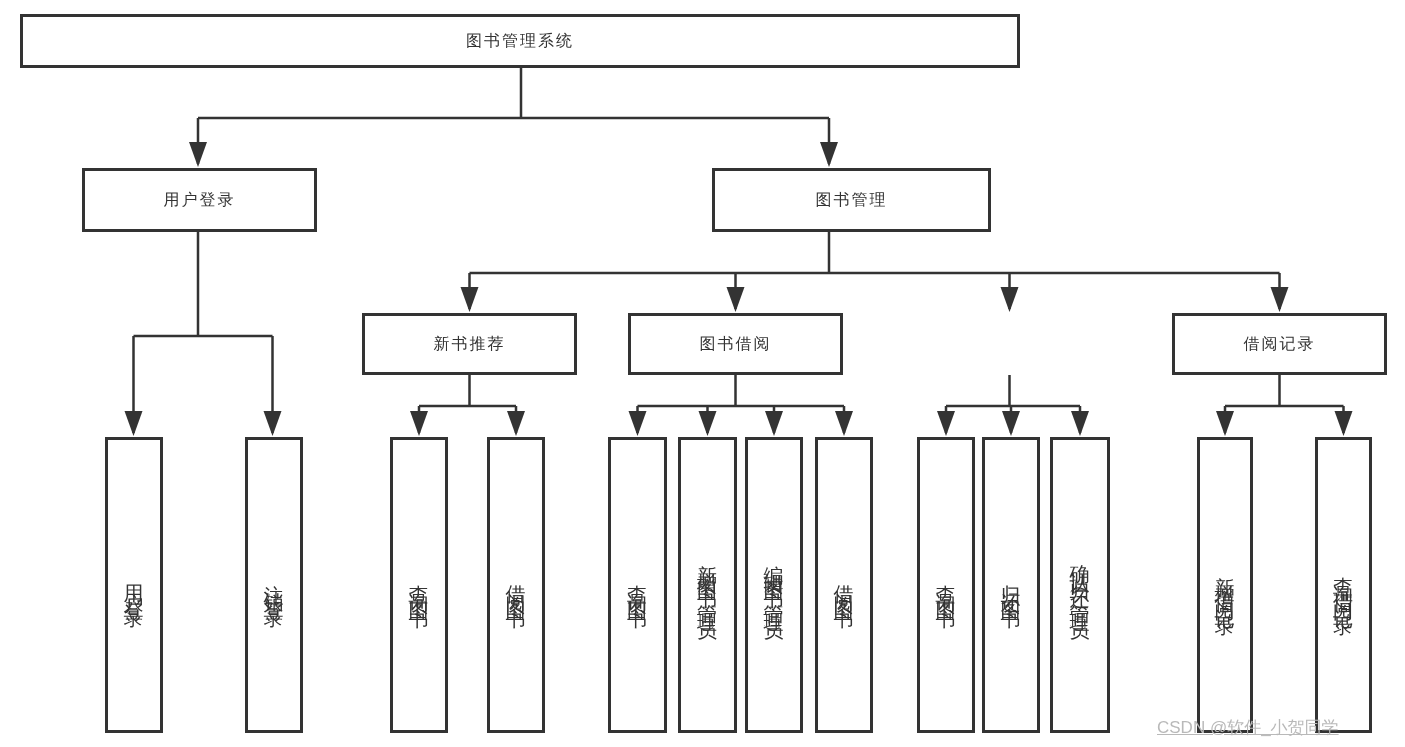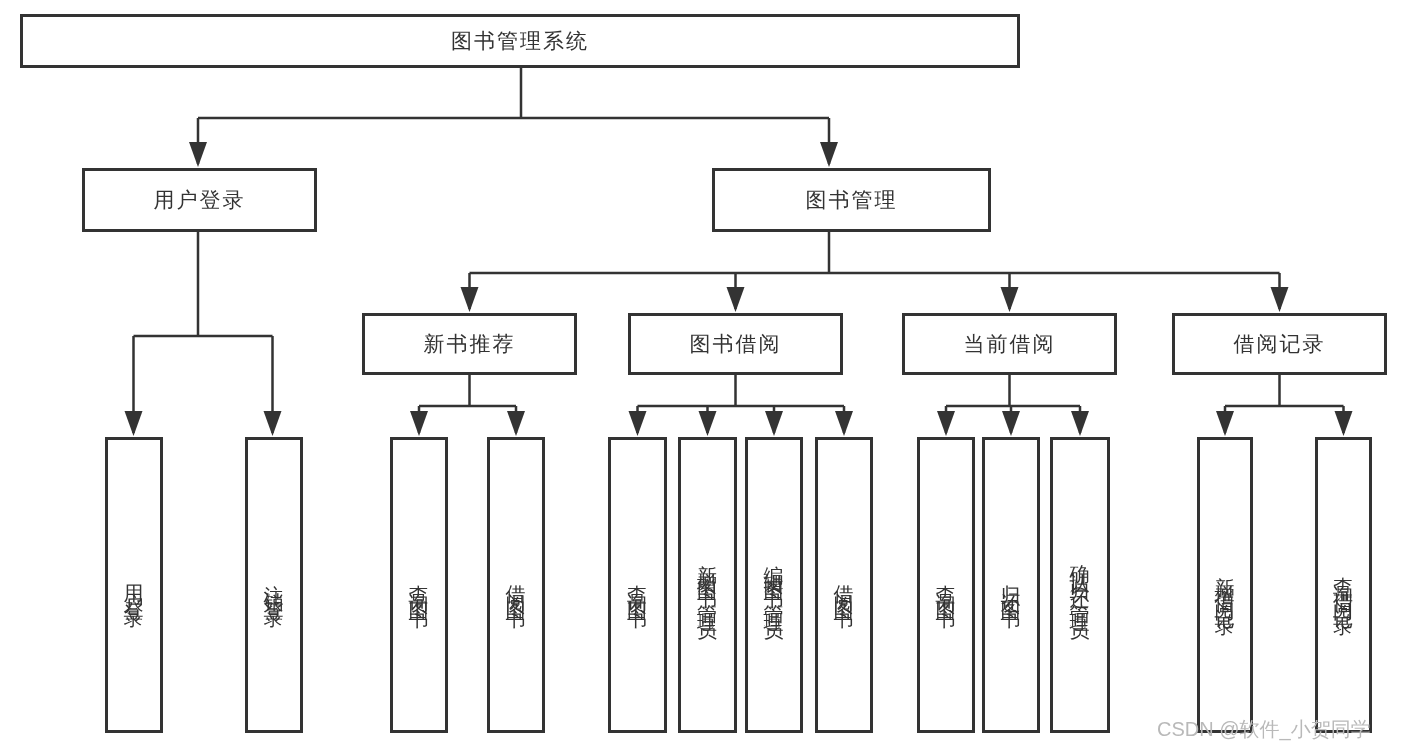--- a/index.html
+++ b/index.html
@@ -24,39 +24,40 @@
   svg.connectors path{stroke:var(--line);stroke-width:2.5;fill:none;}
   svg.connectors polygon{fill:var(--line);stroke:none;}
   .box{
     position:absolute;
     border:3px solid var(--line);
     background:#fff;
     box-sizing:border-box;
     display:flex;align-items:center;justify-content:center;
   }
   .hlabel{
-    font-size:21px;
+    font-size:16px;
     letter-spacing:2px;
     white-space:nowrap;
     color:var(--text);
   }
   .leaf .vlabel{
     writing-mode:vertical-lr;
     text-orientation:mixed;
     font-size:20px;
     letter-spacing:8px;
     line-height:1;
     color:var(--text);
   }
   .watermark{
     position:absolute;
     left:1157px;top:716px;
-    font-size:20px;
+    font-size:17px;
     color:var(--watermark);
     white-space:nowrap;
+    text-decoration:underline;
   }
 </style>
 </head>
 <body>
 
 <div class="canvas">
 
   <svg class="connectors" viewBox="0 0 1405 747" aria-hidden="true">
 
     <path d="M521 68 V118 M198 118 H829 M198 118 V164 M829 118 V164"></path>
@@ -103,23 +104,20 @@
   <div class="box" style="left:712px;top:168px;width:279px;height:64px">
     <span class="hlabel">图书管理</span>
   </div>
 
   <div class="box" style="left:362px;top:313px;width:215px;height:62px">
     <span class="hlabel">新书推荐</span>
   </div>
   <div class="box" style="left:628px;top:313px;width:215px;height:62px">
     <span class="hlabel">图书借阅</span>
   </div>
-  <div class="box" style="left:902px;top:313px;width:215px;height:62px">
-    <span class="hlabel">当前借阅</span>
-  </div>
   <div class="box" style="left:1172px;top:313px;width:215px;height:62px">
     <span class="hlabel">借阅记录</span>
   </div>
 
   <div class="box leaf" style="left:105px;top:437px;width:58px;height:296px">
     <span class="vlabel">用户登录</span>
   </div>
   <div class="box leaf" style="left:245px;top:437px;width:58px;height:296px">
     <span class="vlabel">注销登录</span>
   </div>

